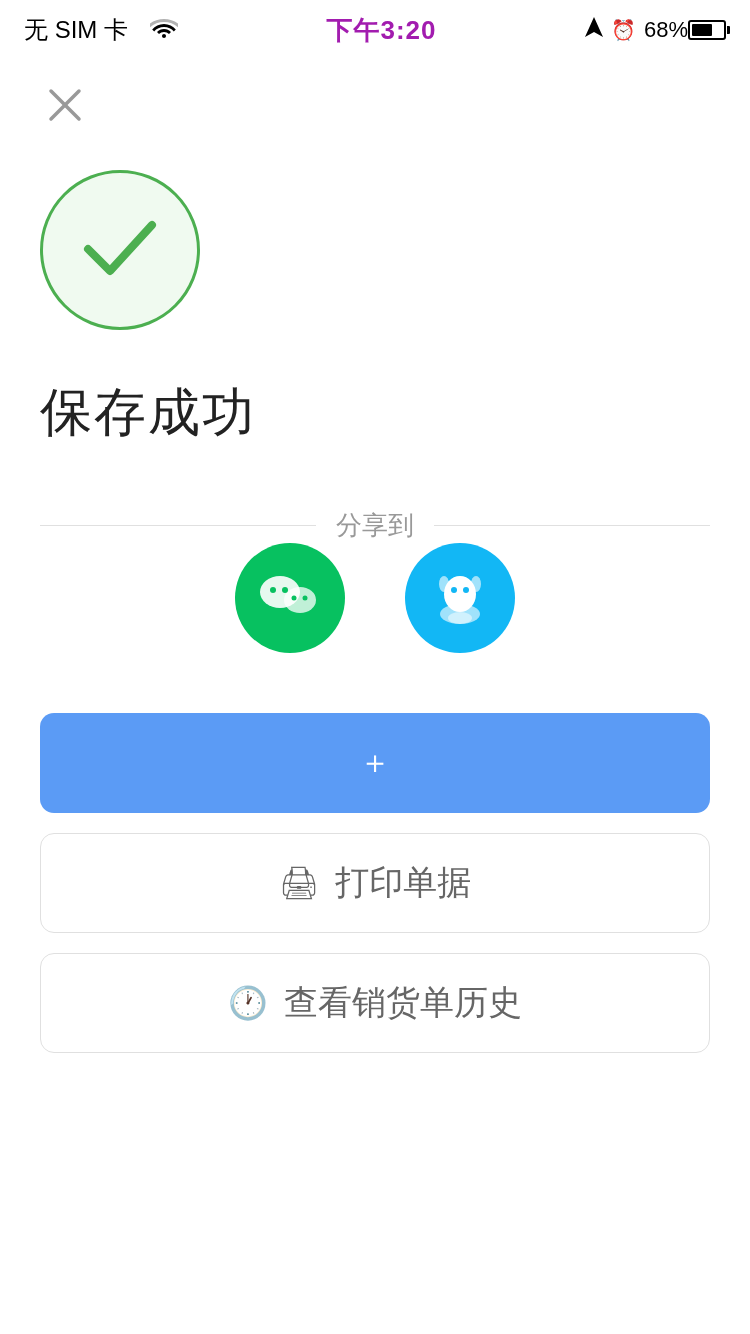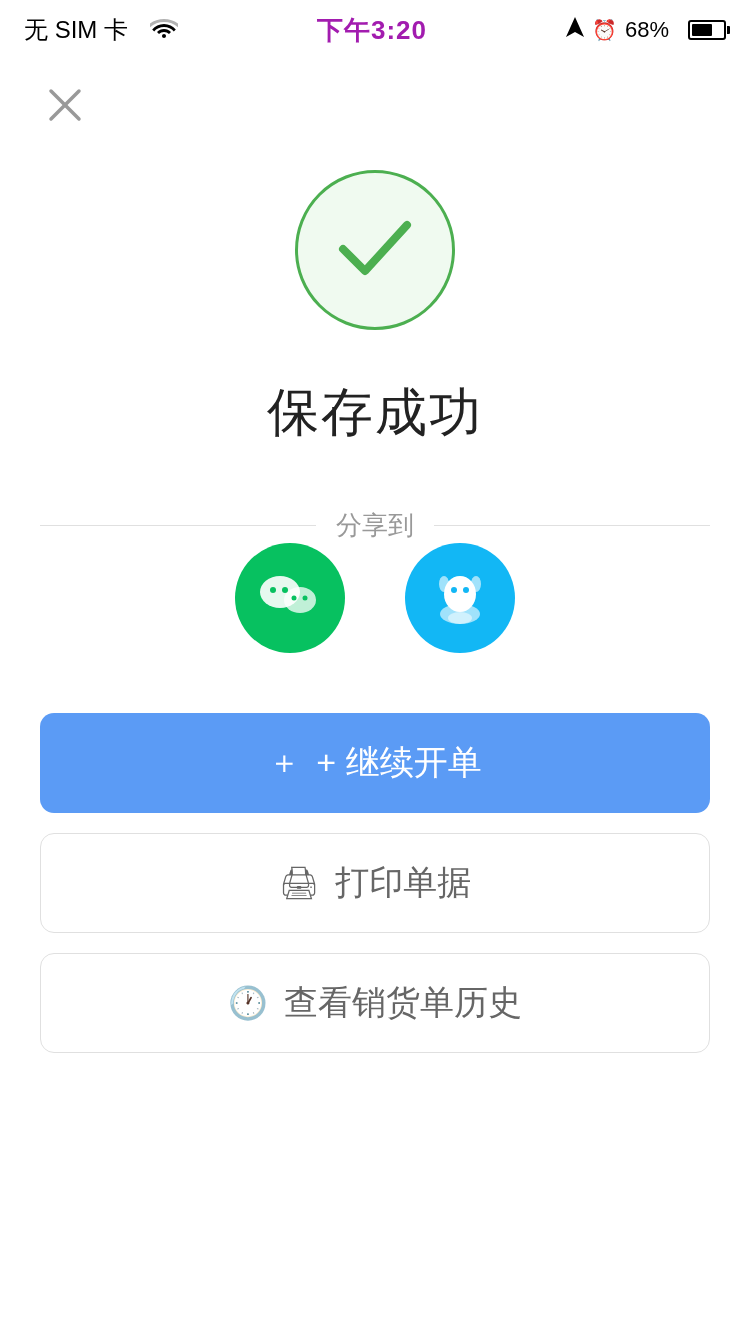--- a/index.html
+++ b/index.html
@@ -47,21 +47,21 @@
       color: #000;
     }
 
     
     .wifi-icon svg { width: 28px; height: 22px; }
     .arrow-icon svg { width: 18px; height: 20px; }
     .clock-icon { font-size: 20px; }
     .battery-wrapper {
       display: flex;
       align-items: center;
-      gap: 19px;
+      gap: 0;
     }
     .battery-text { font-size: 22px; font-weight: 500; }
     .battery-icon {
       width: 38px;
       height: 20px;
       border: 2px solid #000;
       border-radius: 3px;
       position: relative;
       display: inline-flex;
       align-items: center;
@@ -83,21 +83,20 @@
       height: 100%;
       background: #000;
       border-radius: 1px;
     }
 
     
     .main-content {
       flex: 1;
       display: flex;
       flex-direction: column;
-      align-items: center;
       padding: 0 40px;
     }
 
     
     .close-btn {
       align-self: flex-start;
       margin-top: 20px;
       margin-bottom: 40px;
       width: 50px;
       height: 50px;
@@ -288,21 +287,20 @@
           <ellipse cx="48" cy="18" rx="5" ry="8" fill="white" opacity="0.6"></ellipse>
         </svg>
       </div>
     </div>
   </div>
 
   <div class="action-buttons">
 
     <button class="btn btn-primary">
       <span class="btn-icon">＋</span>
-      <span>+ 继续开单</span>
     </button>
 
     <button class="btn btn-secondary">
       <span class="btn-icon">🖨</span>
       <span>打印单据</span>
     </button>
 
     <button class="btn btn-secondary">
       <span class="btn-icon">🕐</span>
       <span>查看销货单历史</span>

